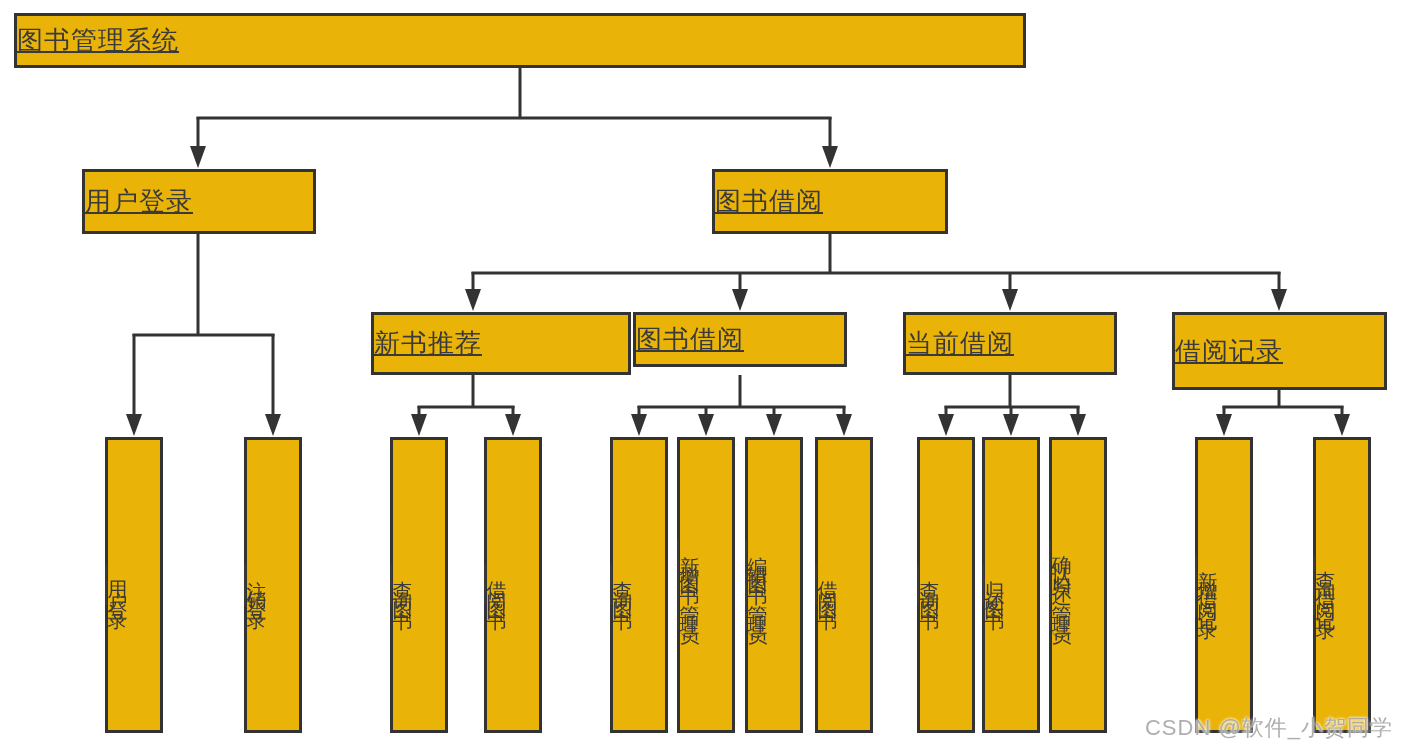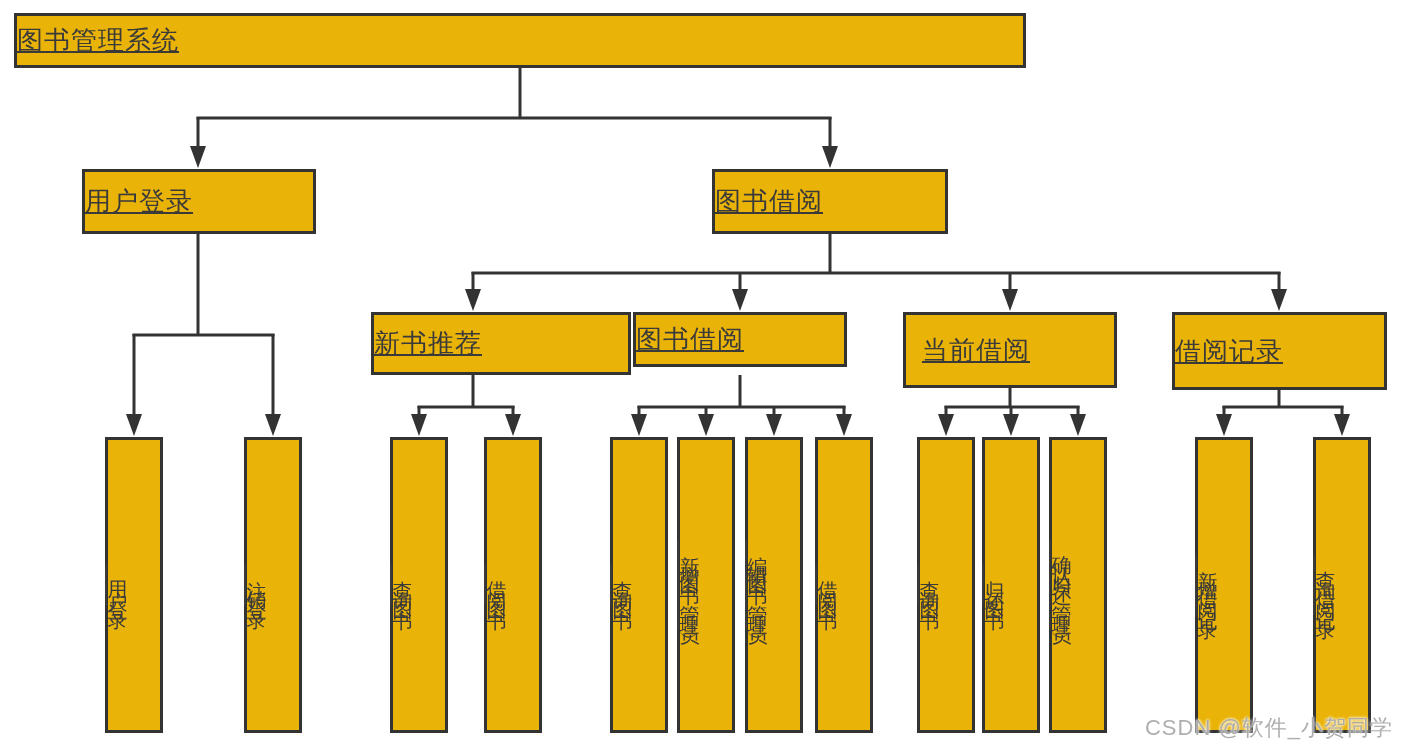--- a/index.html
+++ b/index.html
@@ -123,21 +123,21 @@
   <div class="node node-h" style="left:712px;top:169px;width:236px;height:65px;">
     <span>图书借阅</span>
   </div>
 
   <div class="node node-h" style="left:363px;top:312px;width:260px;height:63px;margin-left:8px;">
     <span>新书推荐</span>
   </div>
   <div class="node node-h" style="left:633px;top:312px;width:214px;height:55px;">
     <span>图书借阅</span>
   </div>
-  <div class="node node-h" style="left:903px;top:312px;width:214px;height:76px;padding-left:16px;">
+  <div class="node node-h" style="left:903px;top:312px;width:214px;height:63px;">
     <span>当前借阅</span>
   </div>
   <div class="node node-h" style="left:1172px;top:312px;width:215px;height:78px;">
     <span>借阅记录</span>
   </div>
 
   <div class="node leaf" style="left:105px;top:437px;width:58px;height:296px;">
     <span class="vtext">用户登录</span>
   </div>
   <div class="node leaf" style="left:244px;top:437px;width:58px;height:296px;">

